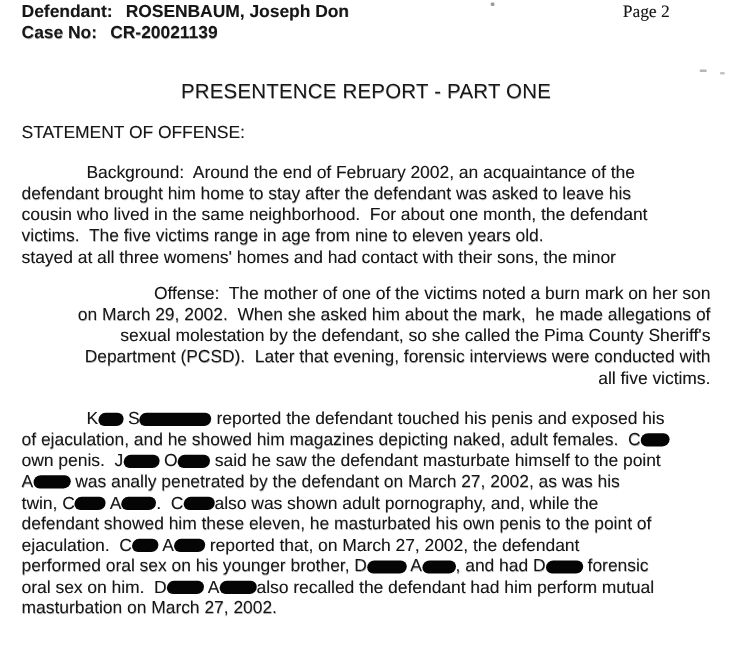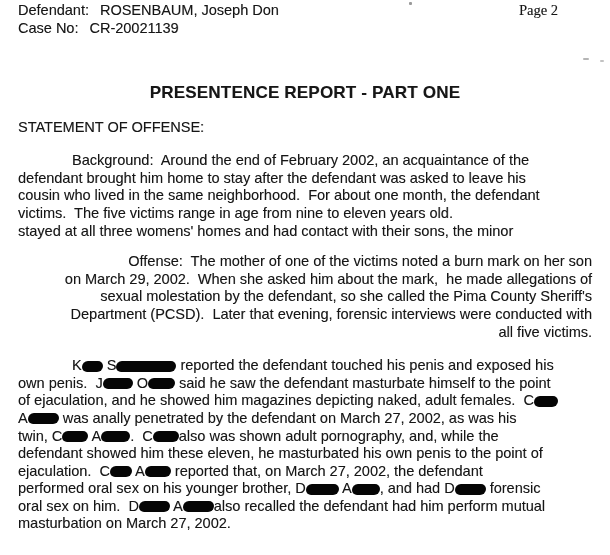--- a/index.html
+++ b/index.html
@@ -20,35 +20,36 @@
     width: 610px;
     height: 555px;
     padding: 2px 18px 0 18px;
     background: var(--paper);
     text-shadow: 0.3px 0.3px 0 rgba(20,20,20,0.35);
   }
   .header-line {
     font-size: 14.5px;
     line-height: 17.6px;
     white-space: pre;
+    font-weight: bold;
   }
   .header-value { margin-left: 11px; }
   .page-number {
     position: absolute;
     top: 2px;
     right: 52px;
     font-size: 14.5px;
     line-height: 17.6px;
     font-family: Liberation Serif, serif;
   }
   .doc-title {
-    margin-top: 45px;
+    margin-top: 29px;
     text-align: center;
     font-size: 17px;
-    font-weight: 700;
+    font-weight: 400;
     line-height: 21px;
     letter-spacing: 0.2px;
   }
   .section-heading {
     margin-top: 15px;
     font-size: 14.5px;
     line-height: 18px;
     white-space: pre;
   }
   .u {
@@ -107,22 +108,22 @@
   <div class="para para-offense">
       <div class="line"><span class="u">Offense</span><span>:  The mother of one of the victims noted a burn mark on her son</span></div>
       <div class="line"><span>on March 29, 2002.  When she asked him about the mark,  he made allegations of</span></div>
       <div class="line"><span>sexual molestation by the defendant, so she called the Pima County Sheriff's</span></div>
       <div class="line"><span>Department (PCSD).  Later that evening, forensic interviews were conducted with</span></div>
       <div class="line"><span>all five victims.</span></div>
     </div>
 
   <div class="para para-victims">
       <div class="line"><span>K</span><span class="redact" style="width: 21px;"></span><span> S</span><span class="redact" style="width: 60px;"></span><span> reported the defendant touched his penis and exposed his</span></div>
+      <div class="line"><span>of ejaculation, and he showed him magazines depicting naked, adult females.  C</span><span class="redact" style="width: 24px;"></span></div>
       <div class="line"><span>own penis.  J</span><span class="redact" style="width: 30px;"></span><span> O</span><span class="redact" style="width: 27px;"></span><span> said he saw the defendant masturbate himself to the point</span></div>
-      <div class="line"><span>of ejaculation, and he showed him magazines depicting naked, adult females.  C</span><span class="redact" style="width: 24px;"></span></div>
       <div class="line"><span>A</span><span class="redact" style="width: 31px;"></span><span> was anally penetrated by the defendant on March 27, 2002, as was his</span></div>
       <div class="line"><span>twin, C</span><span class="redact" style="width: 26px;"></span><span> A</span><span class="redact" style="width: 29px;"></span><span>.  C</span><span class="redact" style="width: 26px;"></span><span>also was shown adult pornography, and, while the</span></div>
       <div class="line"><span>defendant showed him these eleven, he masturbated his own penis to the point of</span></div>
       <div class="line"><span>ejaculation.  C</span><span class="redact" style="width: 22px;"></span><span> A</span><span class="redact" style="width: 26px;"></span><span> reported that, on March 27, 2002, the defendant</span></div>
       <div class="line"><span>performed oral sex on his younger brother, D</span><span class="redact" style="width: 33px;"></span><span> A</span><span class="redact" style="width: 28px;"></span><span>, and had D</span><span class="redact" style="width: 31px;"></span><span> forensic</span></div>
       <div class="line"><span>oral sex on him.  D</span><span class="redact" style="width: 31px;"></span><span> A</span><span class="redact" style="width: 31px;"></span><span>also recalled the defendant had him perform mutual</span></div>
       <div class="line"><span>masturbation on March 27, 2002.</span></div>
     </div>
 
   <div class="speck speck-1"></div>

